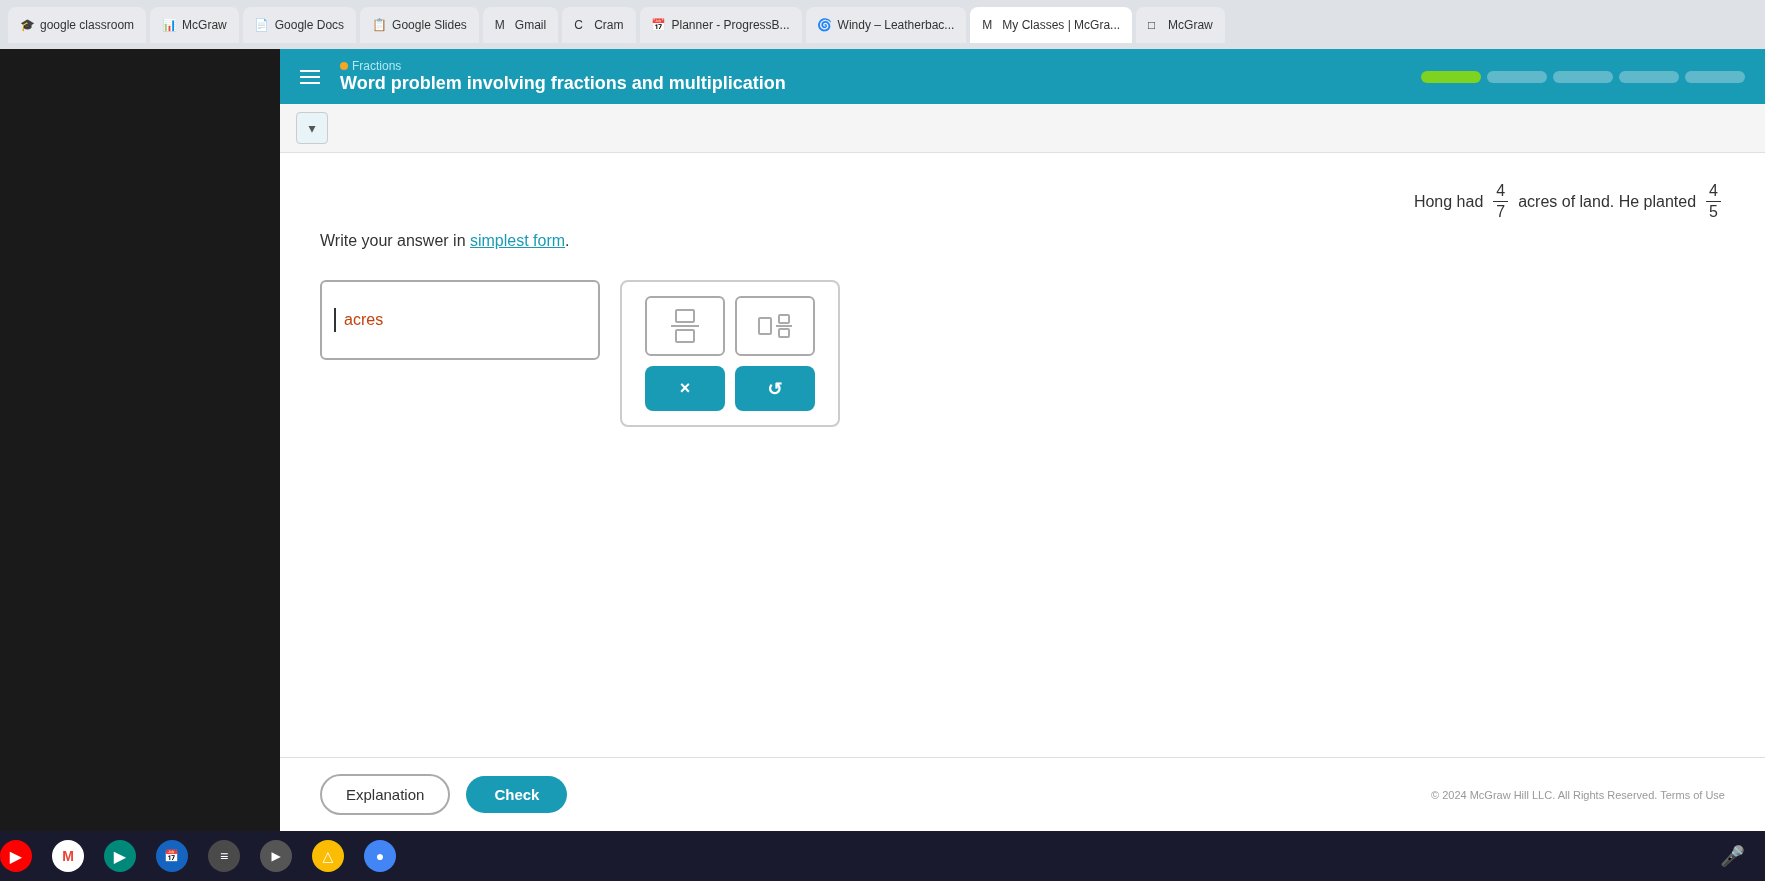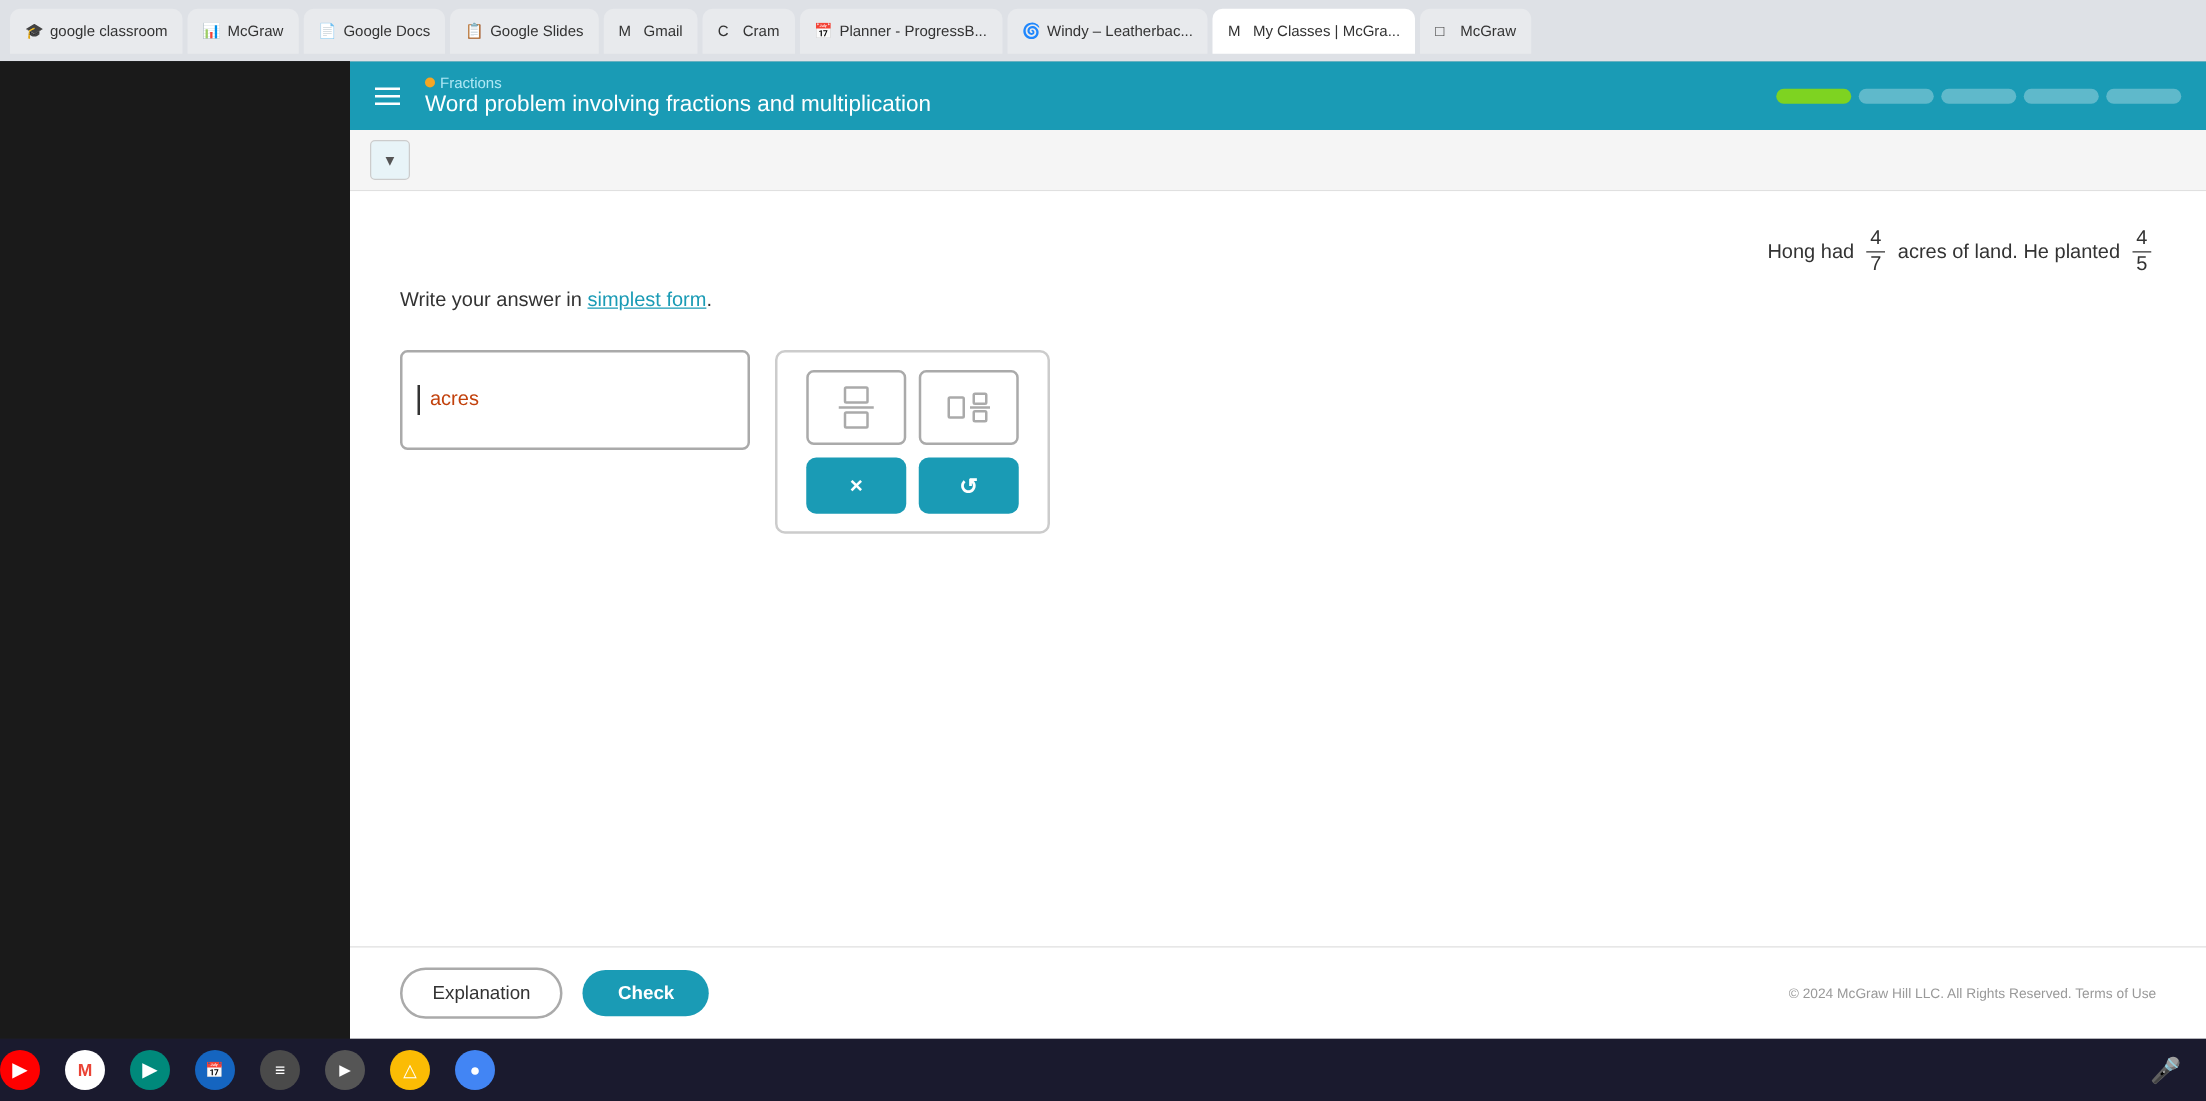--- a/index.html
+++ b/index.html
@@ -106,21 +106,21 @@
     }
     .breadcrumb-dot {
       width: 8px;
       height: 8px;
       border-radius: 50%;
       background: #f5a623;
       display: inline-block;
     }
     .header-title {
       font-size: 18px;
-      font-weight: 400;
+      font-weight: 700;
       color: #fff;
     }
     .progress-indicators {
       margin-left: auto;
       display: flex;
       gap: 6px;
     }
     .progress-bar-item {
       width: 60px;
       height: 12px;

